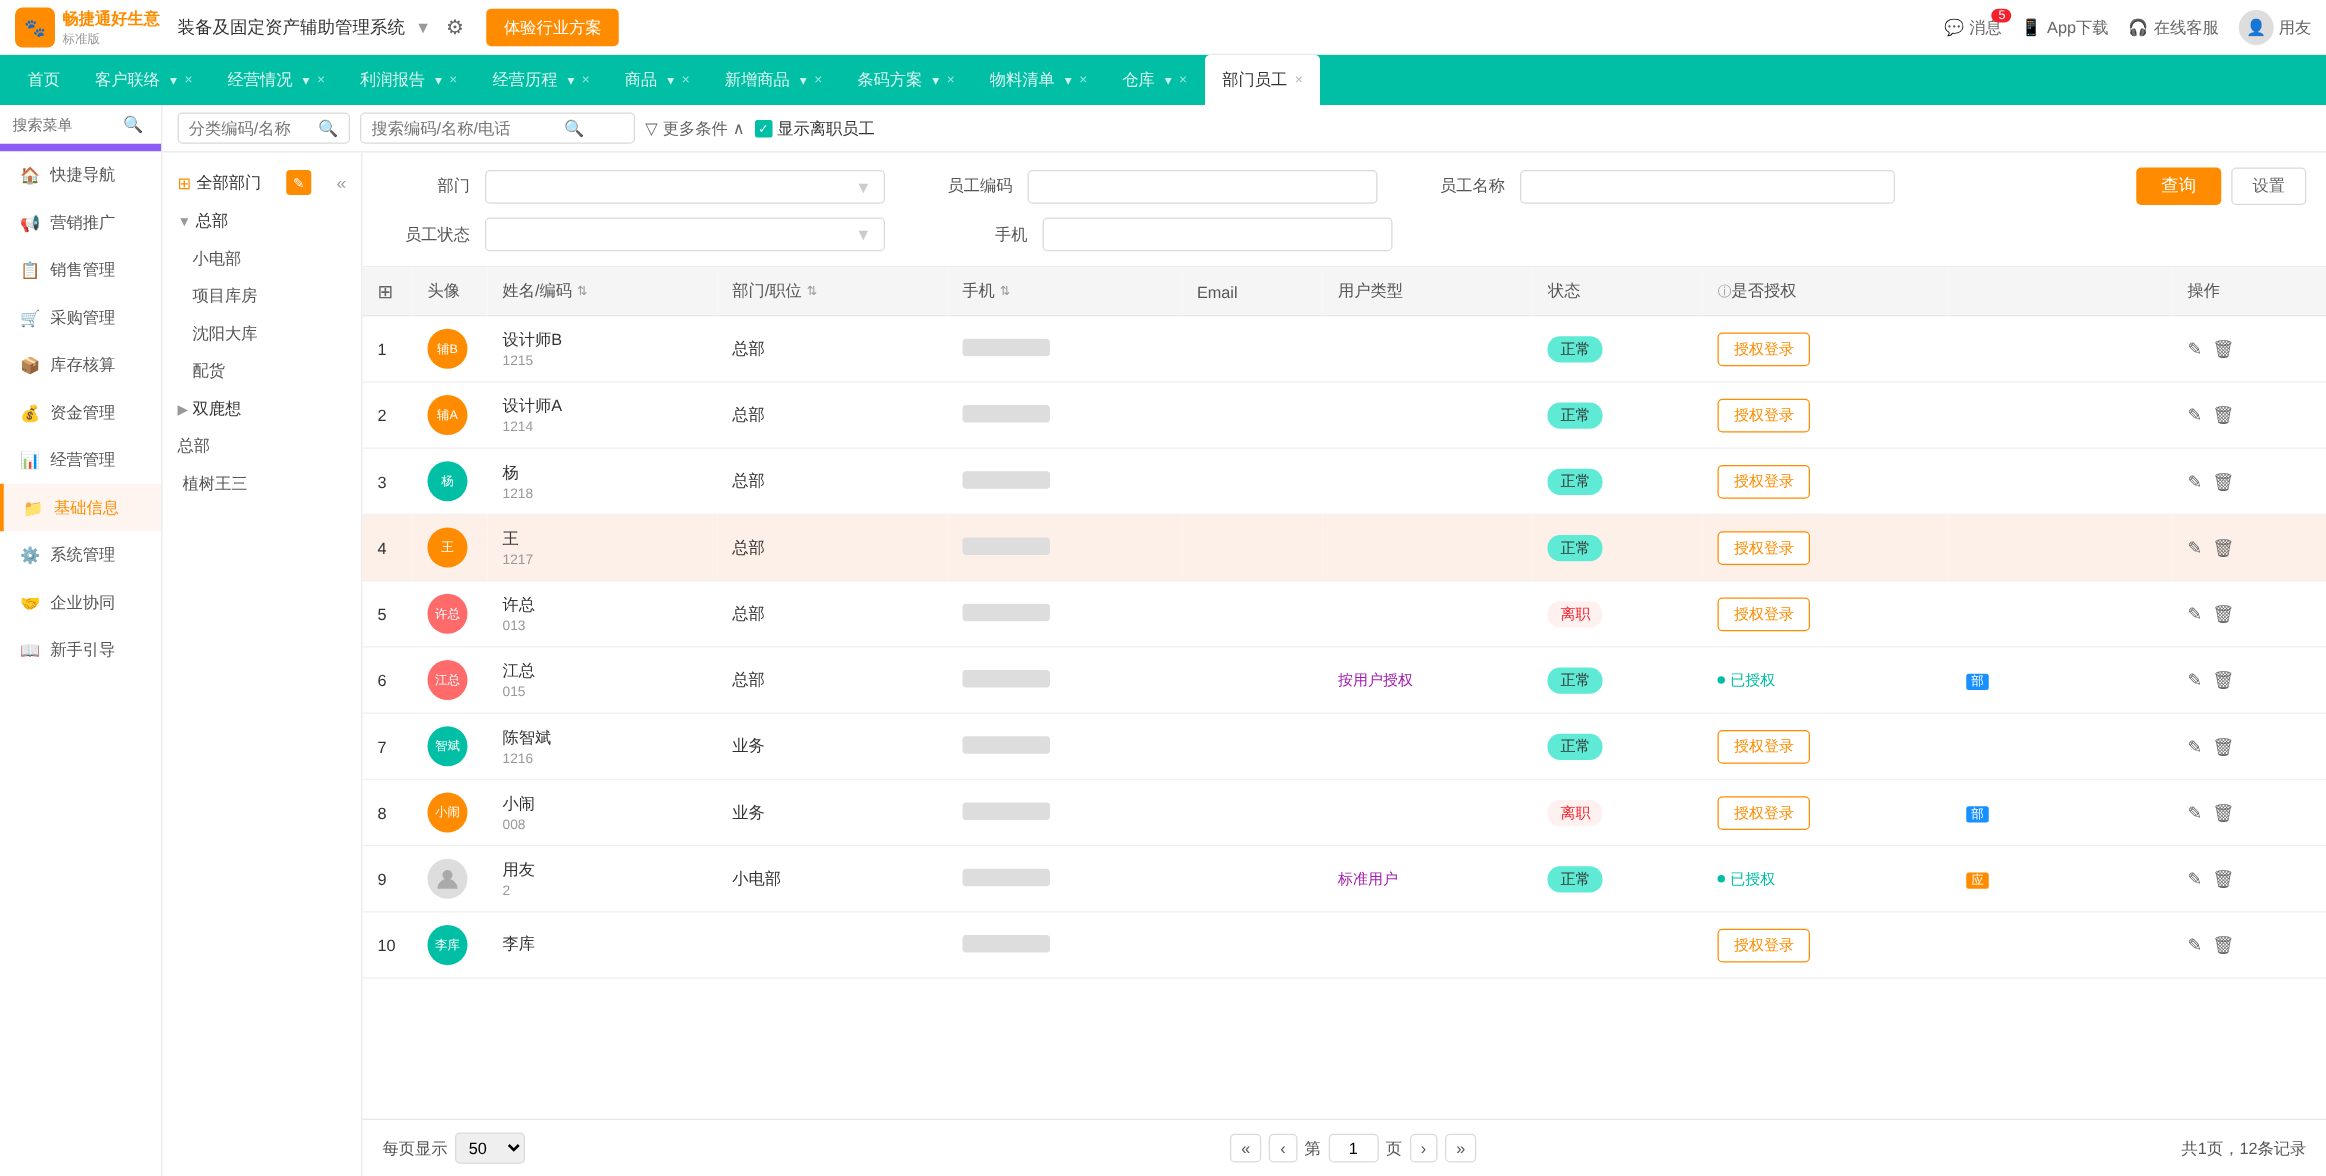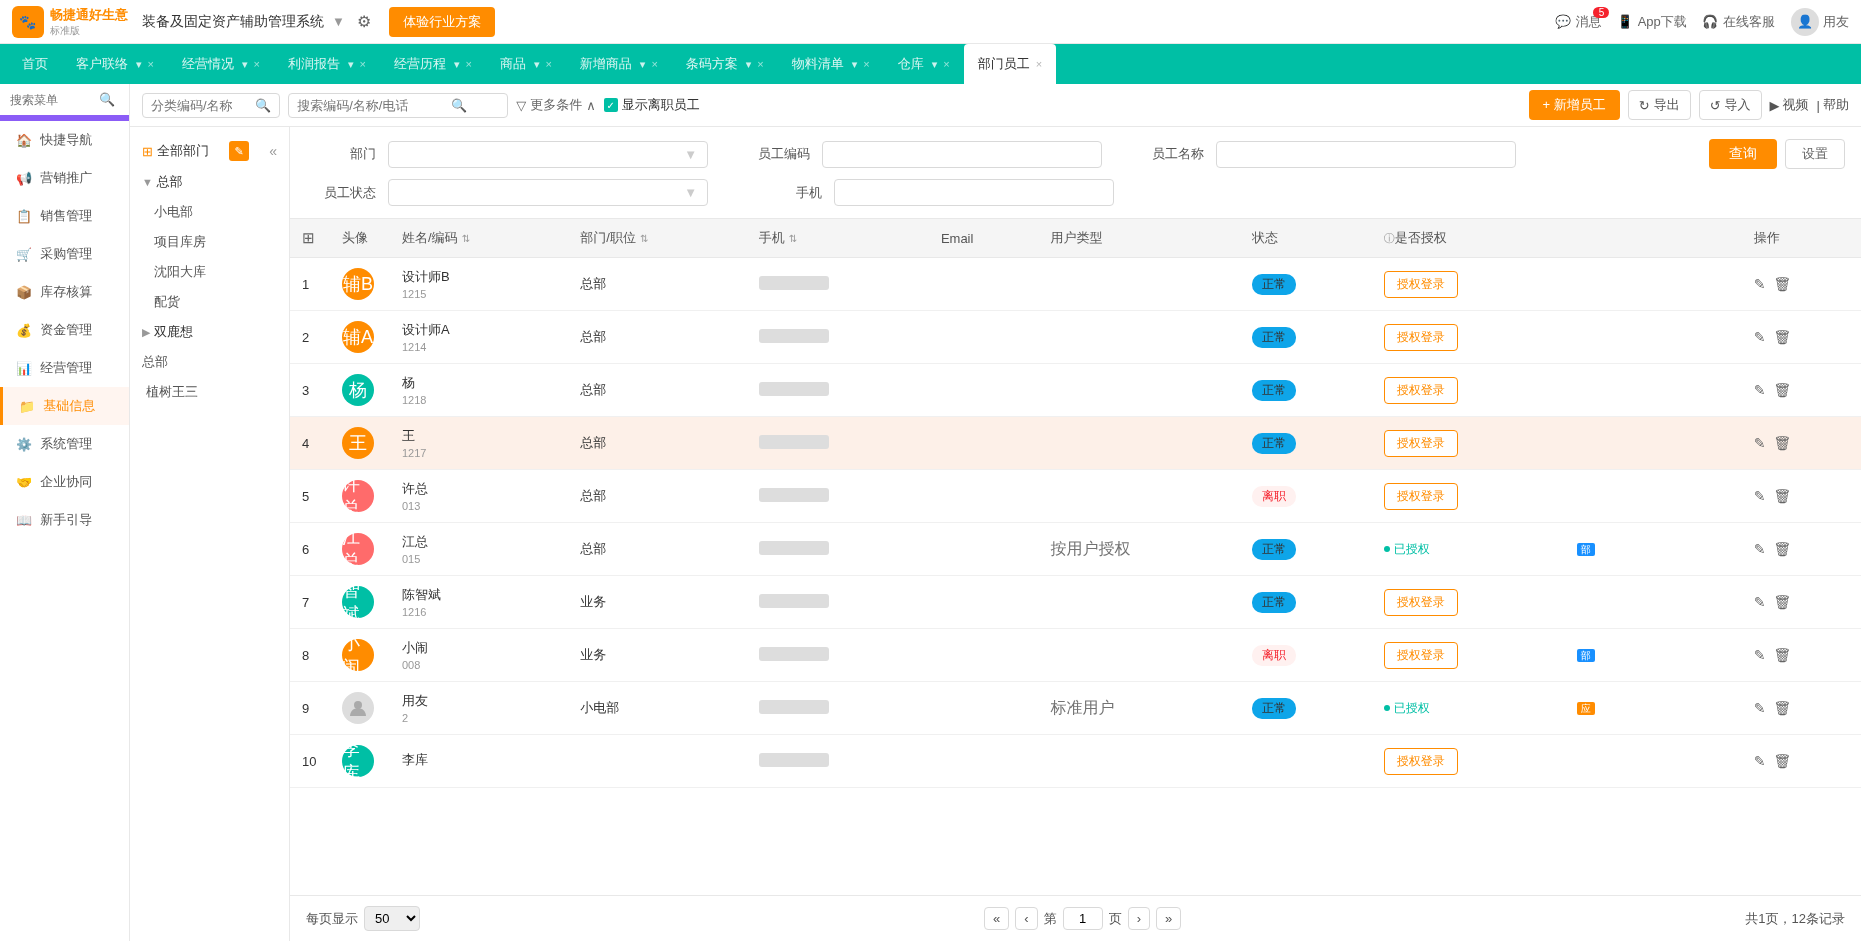--- a/index.html
+++ b/index.html
@@ -68,27 +68,27 @@
     .btn-query { background: #ff8c00; color: white; border: none; padding: 6px 20px; border-radius: 4px; cursor: pointer; font-size: 14px; }
     .btn-set { background: #fff; color: #666; border: 1px solid #d9d9d9; padding: 5px 16px; border-radius: 4px; cursor: pointer; font-size: 13px; }
 
     
     .table-wrap { flex: 1; overflow-y: auto; background: #fff; }
     table { width: 100%; border-collapse: collapse; }
     thead tr { background: #f5f5f5; }
     th { padding: 10px 12px; color: #555; font-weight: 500; font-size: 13px; border-bottom: 1px solid #e8e8e8; text-align: left; white-space: nowrap; }
     td { padding: 10px 12px; color: #333; font-size: 13px; border-bottom: 1px solid #f0f0f0; vertical-align: middle; }
     tr.highlighted td { background: #fdf0e8; }
-    .avatar { width: 32px; height: 32px; border-radius: 50%; display: flex; align-items: center; justify-content: center; color: white; font-size: 18px; font-weight: 500; }
-    .status-normal { color: #333; background: #0ea5e9; padding: 2px 10px; border-radius: 10px; font-size: 12px; display: inline-block; }
+    .avatar { width: 32px; height: 32px; border-radius: 50%; display: flex; align-items: center; justify-content: center; color: white; font-size: 10px; font-weight: 500; }
+    .status-normal { color: #333; background: #5eead4; padding: 2px 10px; border-radius: 10px; font-size: 12px; display: inline-block; }
     .status-resigned { color: #f5222d; background: #fff1f0; padding: 2px 10px; border-radius: 10px; font-size: 12px; display: inline-block; }
     .auth-btn { border: 1px solid #ff8c00; color: #ff8c00; background: #fff; padding: 4px 12px; border-radius: 4px; cursor: pointer; font-size: 12px; white-space: nowrap; }
     .authorized { color: #00bfa5; font-size: 12px; display: flex; align-items: center; gap: 4px; }
     .authorized-dot { width: 6px; height: 6px; background: #00bfa5; border-radius: 50%; display: inline-block; }
-    .user-type { color: #737373; font-size: 16px; }
+    .user-type { color: #a21caf; font-size: 12px; }
     .action-btns { display: flex; align-items: center; gap: 8px; }
     .icon-btn { color: #666; cursor: pointer; font-size: 14px; background: none; border: none; }
     .phone-blur { width: 70px; height: 14px; background: #ddd; border-radius: 3px; display: inline-block; }
     .name-code { display: flex; flex-direction: column; gap: 2px; }
     .emp-name { font-size: 13px; color: #333; }
     .emp-code { font-size: 11px; color: #999; }
     .col-settings { color: #666; cursor: pointer; font-size: 15px; }
     .sort-icon { color: #999; font-size: 10px; }
     .th-sort { display: flex; align-items: center; gap: 4px; }
     .tag-blue { background: #1890ff; color: white; font-size: 10px; padding: 1px 4px; border-radius: 2px; margin-left: 3px; }
@@ -195,39 +195,20 @@
         <span style="color:#ccc;">🔍</span>
       </div>
       <div class="filter-btn">
         <span>▽</span>
         <span>更多条件</span>
         <span>∧</span>
       </div>
       <div class="checkbox-item">
         <div class="checkbox-checked">✓</div>
         <span>显示离职员工</span>
-      </div>
-      <div style="margin-left:auto;display:flex;gap:8px;">
-        <button class="btn-primary">+ 新增员工</button>
-        <button class="btn-outline">
-          <span>↻</span>
-          <span>导出</span>
-        </button>
-        <button class="btn-outline">
-          <span>↺</span>
-          <span>导入</span>
-        </button>
-        <button class="btn-link">
-          <span>▶</span>
-          <span>视频</span>
-        </button>
-        <button class="btn-link">
-          <span>|</span>
-          <span>帮助</span>
-        </button>
       </div>
     </div>
 
     <div class="body-split">
 
       <div class="dept-tree">
         <div class="dept-tree-header">
           <div class="dept-tree-title">
             <span style="color:#ff8c00;font-size:13px;">⊞</span>
             <span>全部部门</span>

